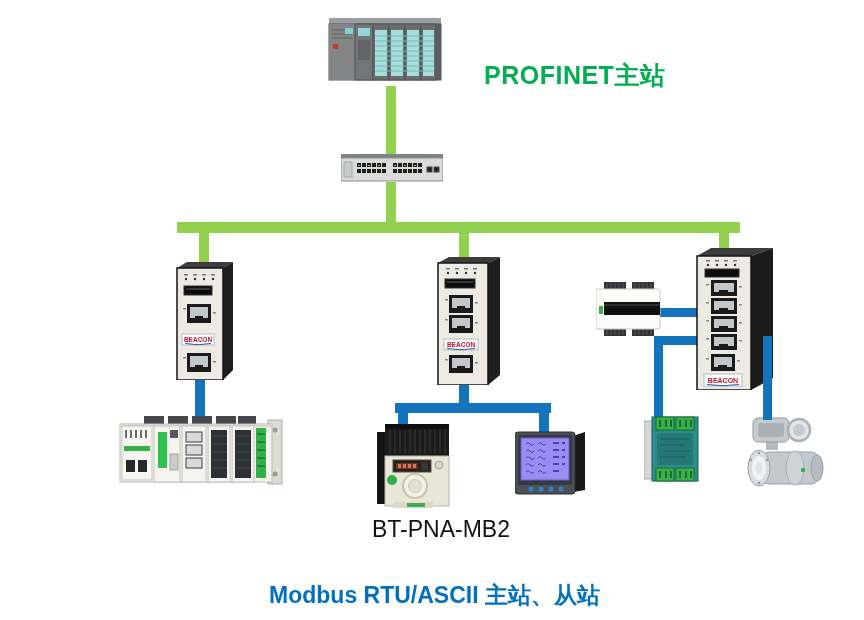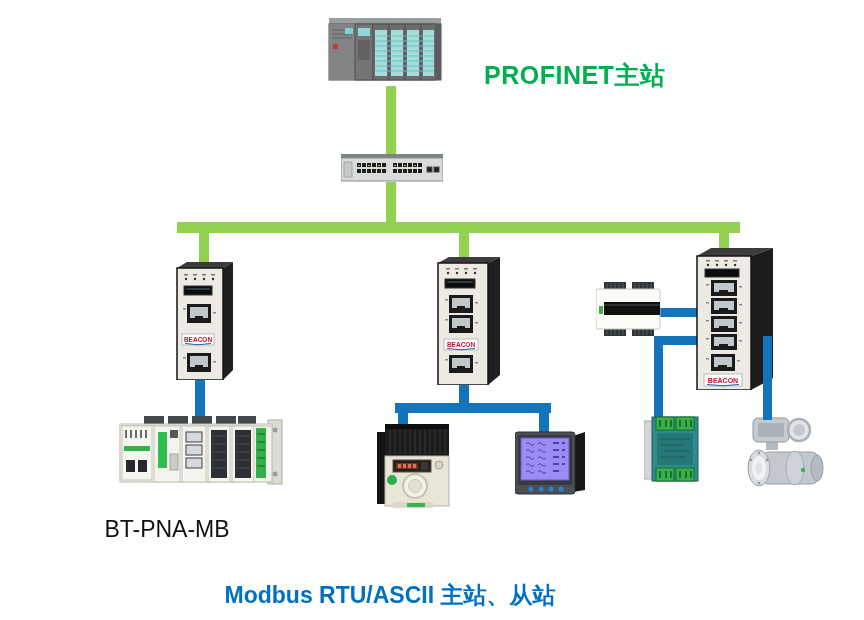--- a/index.html
+++ b/index.html
@@ -23,21 +23,21 @@
   .profinet-label{
     position:absolute;left:484px;top:30px;
     font-size:25px;font-weight:bold;color:var(--profinet-text);
     white-space:nowrap;letter-spacing:0.5px;margin-top:29px;
   }
   .gw-label{
     position:absolute;top:516px;width:170px;text-align:center;
     font-size:23px;color:var(--label-text);white-space:nowrap;
   }
   .modbus-caption{
-    position:absolute;left:180px;top:580px;width:420px;text-align:center;
+    position:absolute;left:180px;top:580px;width:420px;text-align:right;
     font-size:23px;font-weight:bold;color:var(--modbus-text);white-space:nowrap;
   }
 </style>
 </head>
 <body>
 
 <div id="stage">
 
   <div class="gline" style="left:386px;top:86px;width:10px;height:70px;"></div>
   <div class="gline" style="left:386px;top:182px;width:10px;height:42px;"></div>
@@ -503,17 +503,17 @@
       <ellipse cx="22" cy="52" rx="7" ry="12" fill="#f0f2f3"></ellipse>
       <ellipse cx="22" cy="52" rx="3.5" ry="6" fill="#dfe3e4"></ellipse>
       <circle cx="22" cy="37" r="1.2" fill="#8f969c"></circle>
         <circle cx="22" cy="67" r="1.2" fill="#8f969c"></circle>
       <circle cx="14" cy="44" r="1.2" fill="#8f969c"></circle>
         <circle cx="30" cy="44" r="1.2" fill="#8f969c"></circle>
       <circle cx="66" cy="54" r="2.2" fill="#38b24a"></circle>
     </svg>
   </div>
 
-  <div class="gw-label" style="left:82px;">BT-PNA-MB</div>
+  <div class="gw-label" style="left:356px;">BT-PNA-MB2</div>
 
   <div class="modbus-caption">Modbus RTU/ASCII 主站、从站</div>
 
 </div>
 
 </body></html>

